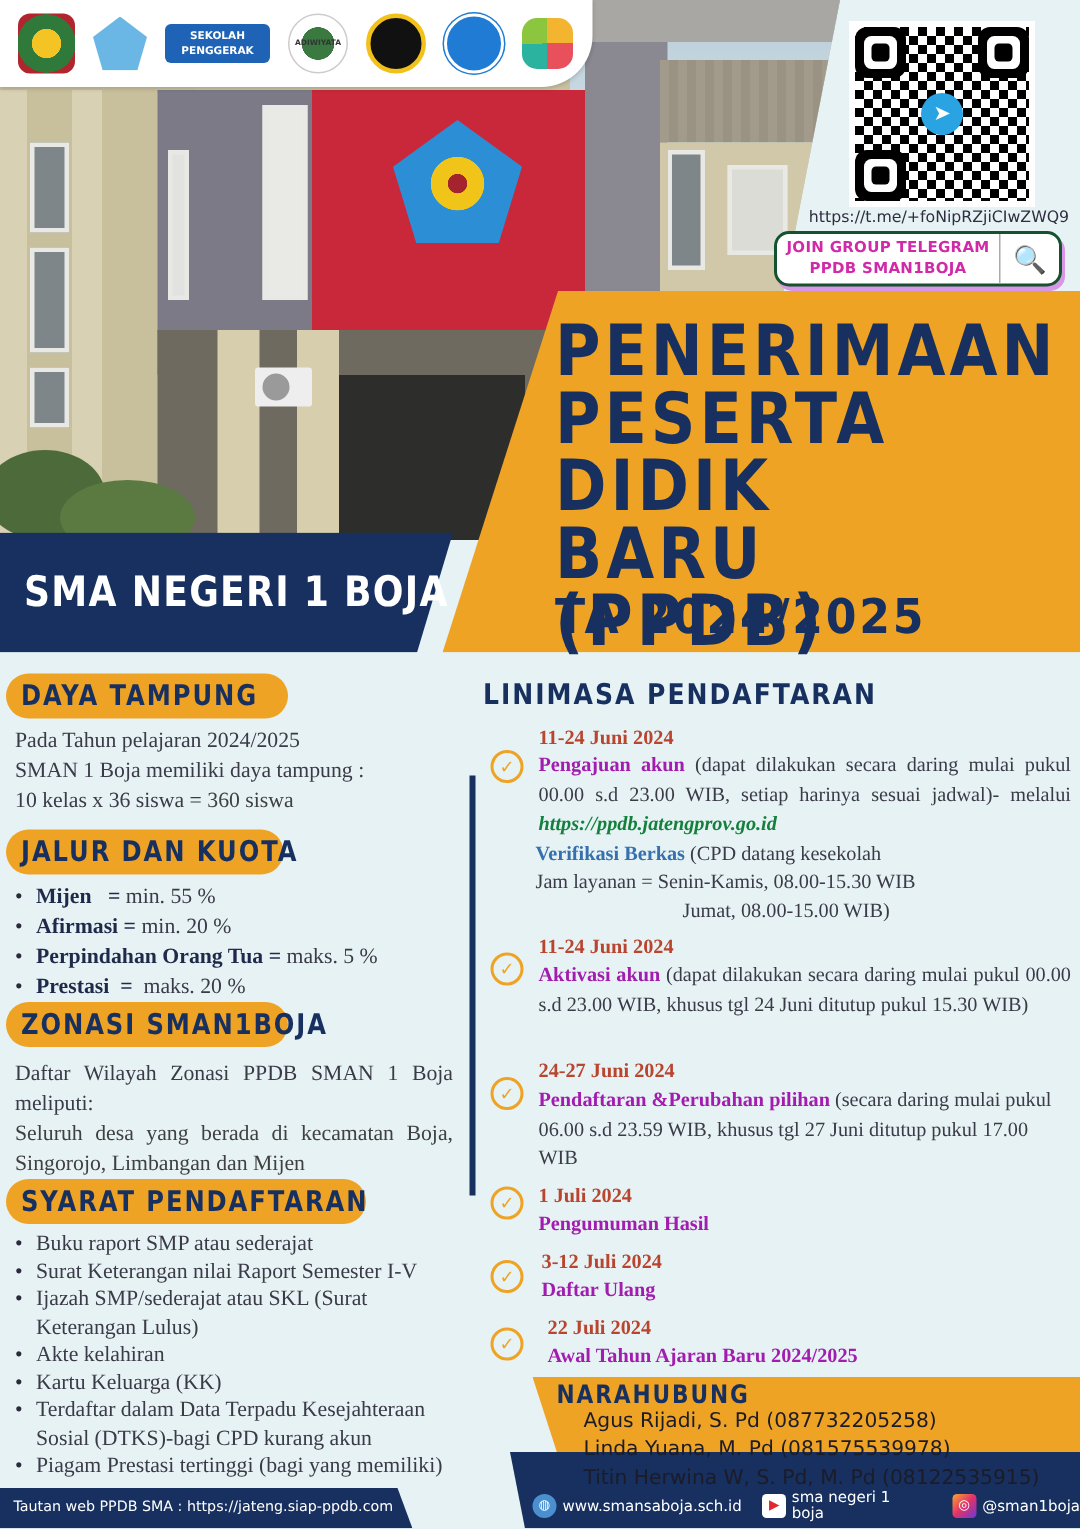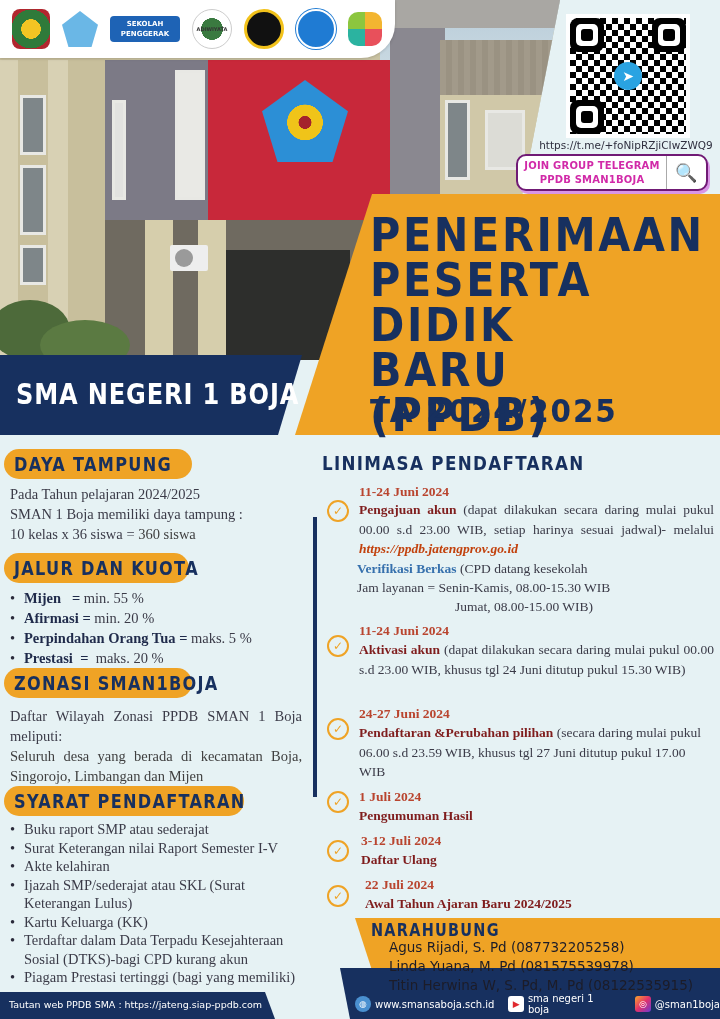--- a/index.html
+++ b/index.html
@@ -65,21 +65,21 @@
   }
   .qr-grid { position:absolute; inset:4px; background:
       repeating-conic-gradient(#000 0 25%, #fff 0 50%) 0 0/12px 12px; }
   .qr .finder { position:absolute; width:34px; height:34px; background:#000; border-radius:8px; }
   .qr .finder::after { content:""; position:absolute; left:6px; top:6px; width:22px; height:22px; background:#fff; border-radius:5px; }
   .qr .finder::before { content:""; position:absolute; left:11px; top:11px; width:12px; height:12px; background:#000; border-radius:3px; z-index:2; }
   .qr .tg { position:absolute; left:48px; top:48px; width:28px; height:28px; border-radius:50%; background:#2aa3e2; color:#fff; font-size:14px; text-align:center; line-height:28px; font-family:"DejaVu Sans", sans-serif; }
   .tg-url { position:absolute; left:536px; top:139px; width:180px; text-align:center; font-family:"DejaVu Sans", sans-serif; font-size:10.5px; color:#2e2e3e; }
   .tg-button {
     position:absolute; left:516px; top:154px; width:192px; height:37px;
-    background:#fff; border:2px solid #701a75; border-radius:10px;
+    background:#fff; border:2px solid #14532d; border-radius:10px;
     box-shadow: 2px 3px 0 #d995e6;
     display:flex; align-items:center;
   }
   .tg-button .label { flex:1; text-align:center; font-family:"DejaVu Sans", sans-serif; font-weight:bold; font-size:10px; line-height:14px; color:#d12aa8; letter-spacing:0.2px; }
   .tg-button .search { width:40px; height:100%; border-left:1.5px solid #aaa; display:flex; align-items:center; justify-content:center; font-size:18px; color:#777; }
 
   
   .title-panel {
     position:absolute; left:0; top:194px; width:720px; height:241px;
     background:#efa325;
@@ -139,22 +139,22 @@
   }
   .timeline-line { position:absolute; left:313px; top:517px; width:4px; height:280px; background:#17305f; }
   .tl-item { position:absolute; left:327px; width:390px; }
   .tl-check {
     position:absolute; left:0; width:22px; height:22px; border-radius:50%;
     border:2.5px solid #efa325; color:#efa325; font-size:12px; font-weight:bold;
     display:flex; align-items:center; justify-content:center; font-family:"DejaVu Sans", sans-serif;
   }
   .tl-date { position:absolute; left:32px; font-weight:bold; color:#b9452f; font-size:13.5px; }
   .tl-text { position:absolute; left:32px; width:355px; font-size:13.5px; line-height:19.5px; color:#3b3b48; text-align:justify; }
-  .tl-text .hl { color:#7f1d1d; font-weight:bold; }
-  .tl-text .url { font-weight:bold; font-style:italic; color:#c2410c; }
+  .tl-text .hl { color:#a21caf; font-weight:bold; }
+  .tl-text .url { font-weight:bold; font-style:italic; color:#15803d; }
   .tl-sub { position:absolute; font-size:13.5px; line-height:19.5px; color:#3b3b48; }
 
   
   .contact-orange {
     position:absolute; left:355px; top:918px; width:365px; height:77px;
     background:#efa325;
     clip-path: polygon(0 0, 365px 0, 365px 77px, 25px 77px);
   }
   .contact-navy {
     position:absolute; left:340px; top:968px; width:380px; height:51px;
@@ -275,22 +275,22 @@
   <div>Daftar Wilayah Zonasi PPDB SMAN 1 Boja meliputi:</div>
   <div class="accent-red" style="font-weight:normal;">Seluruh desa yang berada di kecamatan Boja, Singorojo, Limbangan dan Mijen</div>
 </div>
 
 <div class="pill" style="top:786px;width:240px;">
   <span>SYARAT PENDAFTARAN</span>
 </div>
 <ul class="bullets body-text" style="top:820px;width:300px;line-height:18.5px;">
   <li>Buku raport SMP atau sederajat</li>
   <li>Surat Keterangan nilai Raport Semester I-V</li>
+  <li>Ijazah SMP/sederajat atau SKL (Surat Keterangan Lulus)</li>
   <li>Akte kelahiran</li>
-  <li>Ijazah SMP/sederajat atau SKL (Surat Keterangan Lulus)</li>
   <li>Kartu Keluarga (KK)</li>
   <li>Terdaftar dalam Data Terpadu Kesejahteraan Sosial (DTKS)-bagi CPD kurang akun</li>
   <li>Piagam Prestasi tertinggi (bagi yang memiliki)</li>
 </ul>
 
 <div class="timeline-title">LINIMASA PENDAFTARAN</div>
 <div class="timeline-line"></div>
 
 <div class="tl-item" style="top:484px;">
   <div class="tl-date" style="top:0;">11-24 Juni 2024</div>

